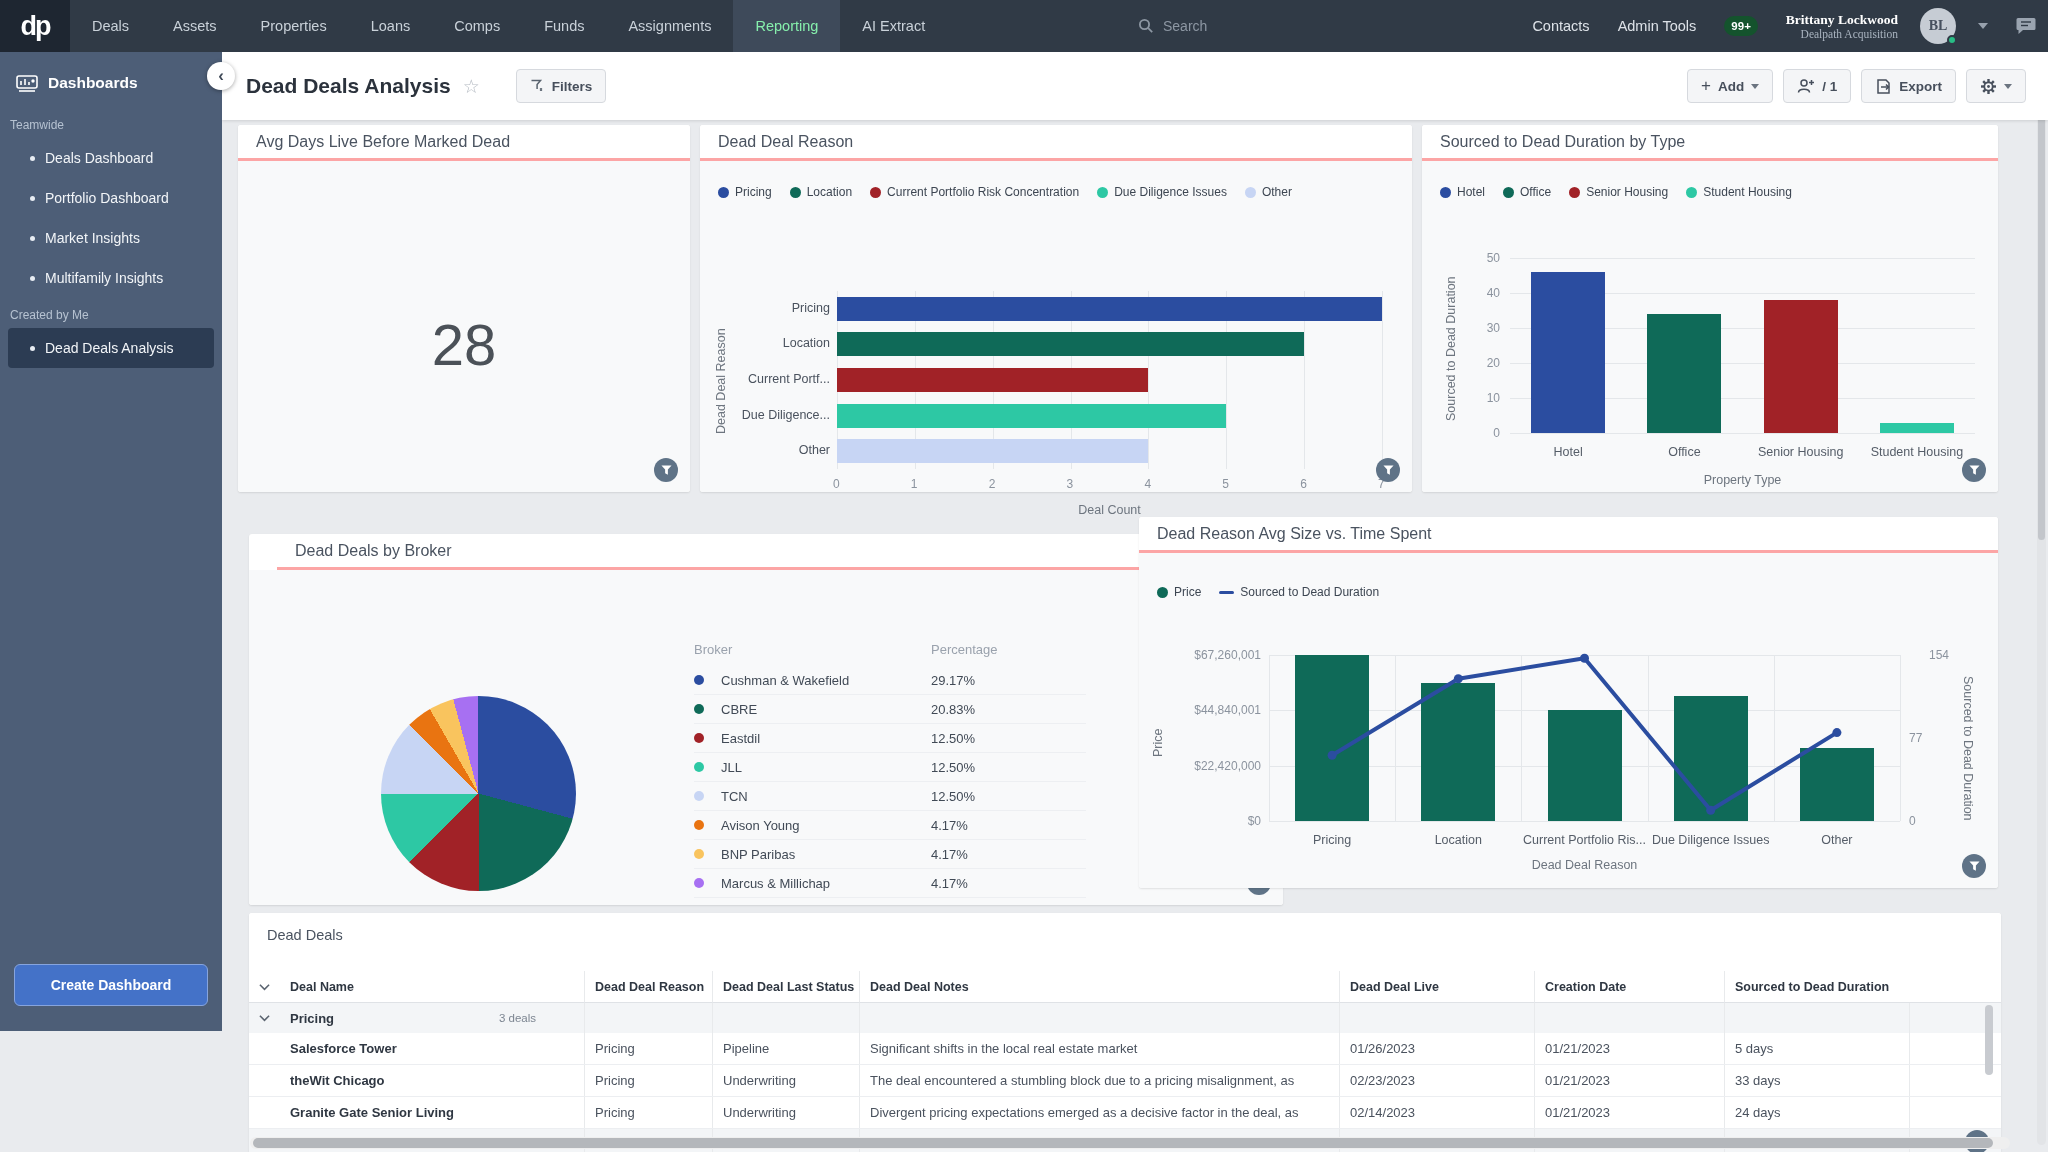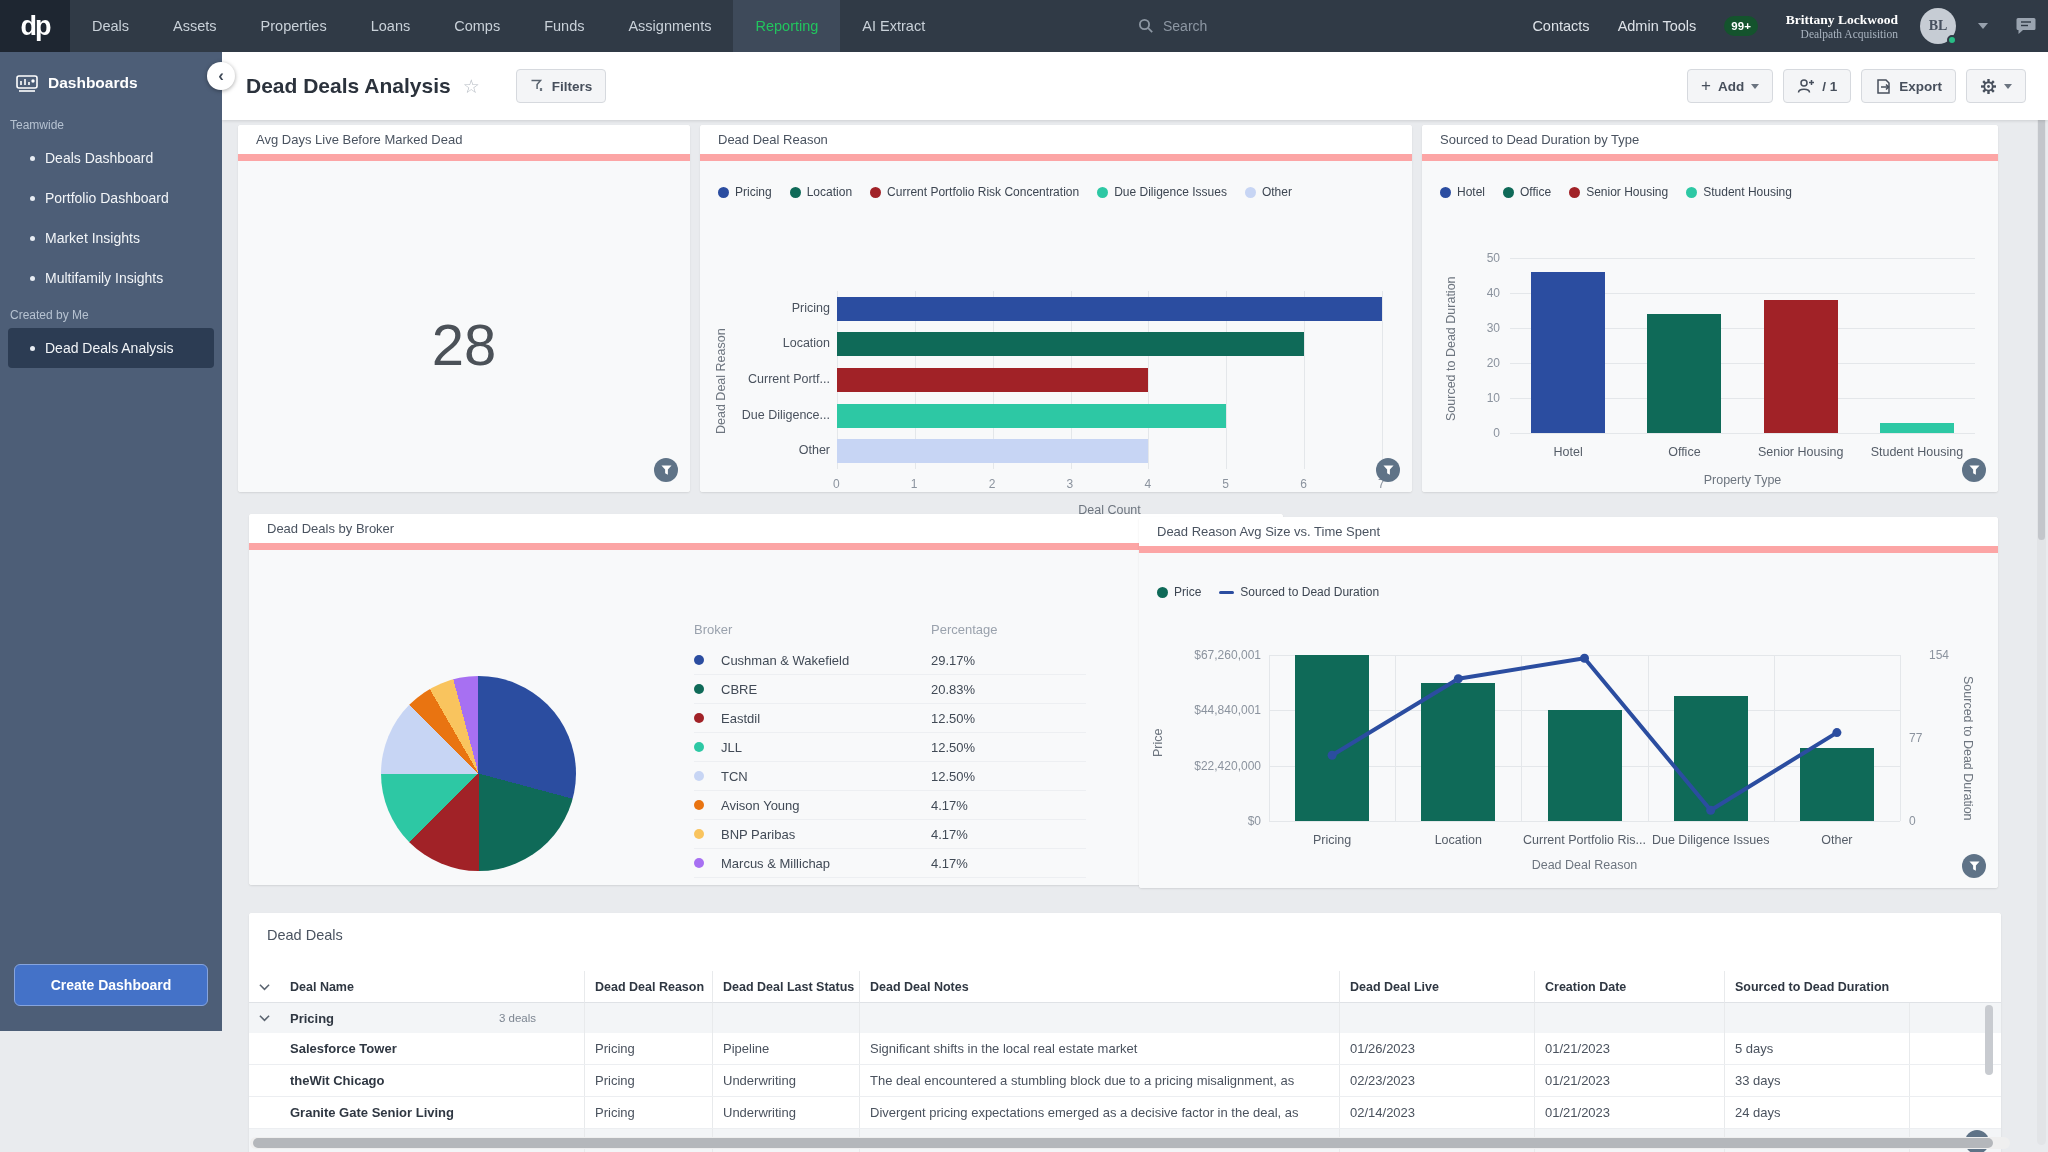--- a/index.html
+++ b/index.html
@@ -4,21 +4,21 @@
 <style>
   * { margin:0; padding:0; box-sizing:border-box; }
   body { font-family:"Liberation Sans", sans-serif; background:#d8dadd; }
   .screen { position:relative; width:2048px; height:1152px; background:#e9ebee; overflow:hidden; font-family:"Liberation Sans", sans-serif; }
 
   
   .topnav { position:absolute; left:0; top:0; width:2048px; height:52px; background:#303a46; display:flex; align-items:stretch; z-index:40; }
   .logo { width:70px; background:#1e2631; color:#fff; font-size:27px; font-weight:bold; letter-spacing:-2px; display:flex; align-items:center; justify-content:center; cursor:pointer; }
   .nav-items { display:flex; align-items:stretch; }
   .nav-item { padding:0 22px; display:flex; align-items:center; color:#c9d1d9; font-size:14.5px; cursor:pointer; }
-  .nav-item.active { background:#3e4a5a; color:#22c55e; }
+  .nav-item.active { background:#3e4a5a; color:#86efac; }
   .nav-search { position:absolute; left:1138px; top:0; height:52px; display:flex; align-items:center; gap:9px; color:#8d97a3; font-size:14px; cursor:text; width:240px; }
   .nav-right { position:absolute; right:12px; top:0; height:52px; display:flex; align-items:center; gap:28px; }
   .nav-link { color:#dde2e8; font-size:14.5px; cursor:pointer; }
   .badge { background:#14532d; color:#fff; font-size:11.5px; font-weight:bold; border-radius:11px; padding:4px 7px; cursor:pointer; }
   .user-block { display:flex; align-items:center; gap:22px; cursor:pointer;font-family:Liberation Serif, serif; }
   .user-text { text-align:right; }
   .user-name { color:#ffffff; font-size:13.5px; font-weight:bold; line-height:16px; }
   .user-org { color:#aab4c0; font-size:11.5px; line-height:13px; }
   .avatar { position:relative; width:36px; height:36px; border-radius:50%; background:#c6ccd4; color:#46505e; font-weight:bold; font-size:14px; display:flex; align-items:center; justify-content:center; }
   .status-dot { position:absolute; right:-1px; bottom:-1px; width:10px; height:10px; border-radius:50%; background:#28bd85; border:2px solid #303a46; }
@@ -38,28 +38,28 @@
   .page-header { position:absolute; left:222px; top:52px; width:1826px; height:68px; background:#ffffff; box-shadow:0 1px 3px rgba(0,0,0,.12); display:flex; align-items:center; z-index:10; }
   .page-title { margin-left:24px; font-size:21px; font-weight:bold; color:#2b323c; }
   .star { margin-left:12px; font-size:19px; color:#b4bac2; cursor:pointer; }
   .btn { display:inline-flex; align-items:center; gap:7px; background:#f4f5f7; border:1px solid #d6d9de; border-radius:4px; height:34px; padding:0 13px; font-size:13.5px; font-weight:bold; color:#474f5c; cursor:pointer; }
   .filters-btn { margin-left:36px; }
   .hdr-actions { position:absolute; right:22px; display:flex; gap:10px; }
   .mini-caret { width:0; height:0; border-left:4px solid transparent; border-right:4px solid transparent; border-top:5px solid #6b7480; }
 
   
   .card { position:absolute; background:#ffffff; border-radius:3px; box-shadow:0 1px 2px rgba(0,0,0,.1); }
-  .card-title { height:36px; display:flex; align-items:center; padding:0 18px; font-size:13px; color:#4a5360; border-bottom:7px solid #fca5a5; background:#fff; border-radius:3px 3px 0 0; }
+  .card-title { height:36px; display:flex; align-items:center; padding:0 18px; font-size:16px; color:#4a5360; border-bottom:3px solid #fca5a5; background:#fff; border-radius:3px 3px 0 0; }
   .card-body { position:absolute; left:0; right:0; bottom:0; top:36px; background:#f8f9fa; border-radius:0 0 3px 3px; }
   .filter-fab { position:absolute; right:12px; bottom:10px; width:24px; height:24px; border-radius:50%; background:#5f7387; display:flex; align-items:center; justify-content:center; cursor:pointer; }
 
   #card-avg  { left:238px;  top:125px; width:452px; height:367px; }
   #card-reason { left:700px; top:125px; width:712px; height:367px; }
   #card-type { left:1422px; top:125px; width:576px; height:367px; }
-  #card-broker { left:249px; top:514px; width:1034px; height:371px; }
+  #card-broker { left:249px; top:534px; width:1034px; height:371px;padding-left:28px; }
   #card-combo { left:1139px; top:517px; width:859px; height:371px; }
   #card-table { left:249px; top:913px; width:1752px; height:247px; }
 
   .big-number { position:absolute; left:0; right:0; top:150px; text-align:center; font-size:58px; color:#4b5158; }
 
   .legend { position:absolute; left:18px; display:flex; flex-wrap:wrap; column-gap:18px; row-gap:7px; font-size:12px; color:#3d4652; max-width:640px; }
   .legend-item { display:flex; align-items:center; gap:6px; cursor:pointer; }
   .legend-dot { width:11px; height:11px; border-radius:50%; flex:none; }
   .legend-line { width:15px; height:3px; border-radius:2px; flex:none; }
 

